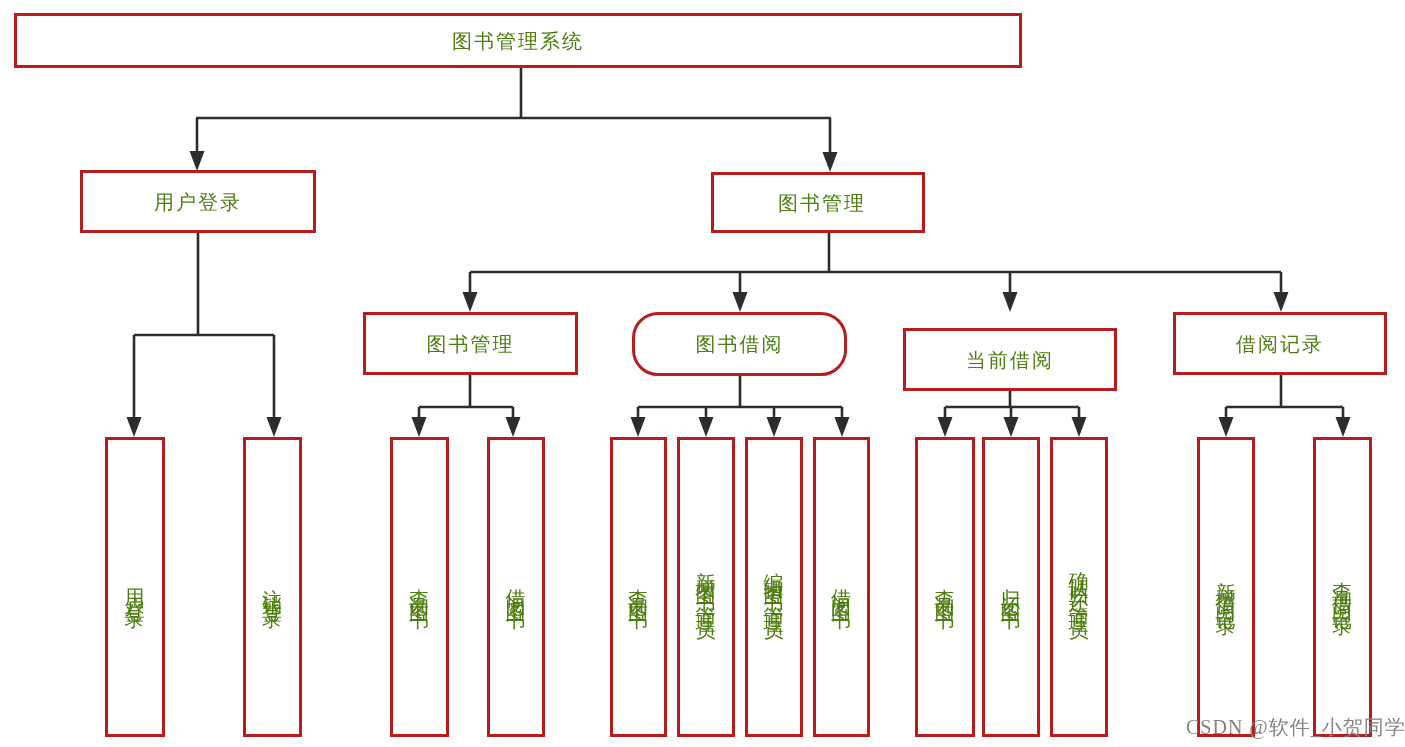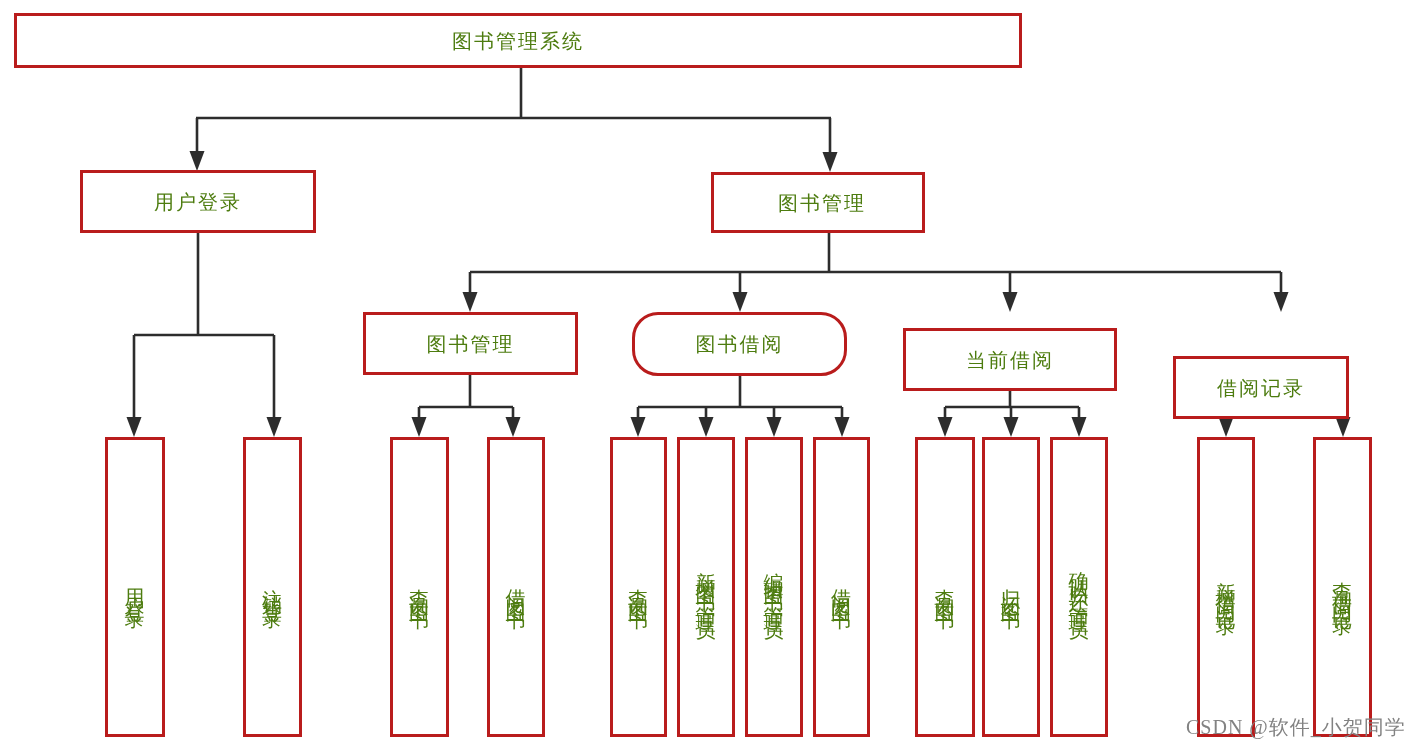--- a/index.html
+++ b/index.html
@@ -156,21 +156,21 @@
     </div>
     <div class="box v" style="left: 915px; top: 437px; width: 60px; height: 300px;">
       <span class="lbl">查询图书</span>
     </div>
     <div class="box v" style="left: 982px; top: 437px; width: 58px; height: 300px;">
       <span class="lbl">归还图书</span>
     </div>
     <div class="box v" style="left: 1050px; top: 437px; width: 58px; height: 300px;">
       <span class="lbl">确认归还（管理员）</span>
     </div>
-    <div class="box h" style="left: 1173px; top: 312px; width: 176px; height: 63px; margin-top: 44px;">
+    <div class="box h" style="left: 1173px; top: 312px; width: 214px; height: 63px;">
       <span class="lbl">借阅记录</span>
     </div>
     <div class="box v" style="left: 1197px; top: 437px; width: 58px; height: 300px;">
       <span class="lbl">新增借阅记录</span>
     </div>
     <div class="box v" style="left: 1313px; top: 437px; width: 59px; height: 300px;">
       <span class="lbl">查询借阅记录</span>
     </div>
   </div>
 

